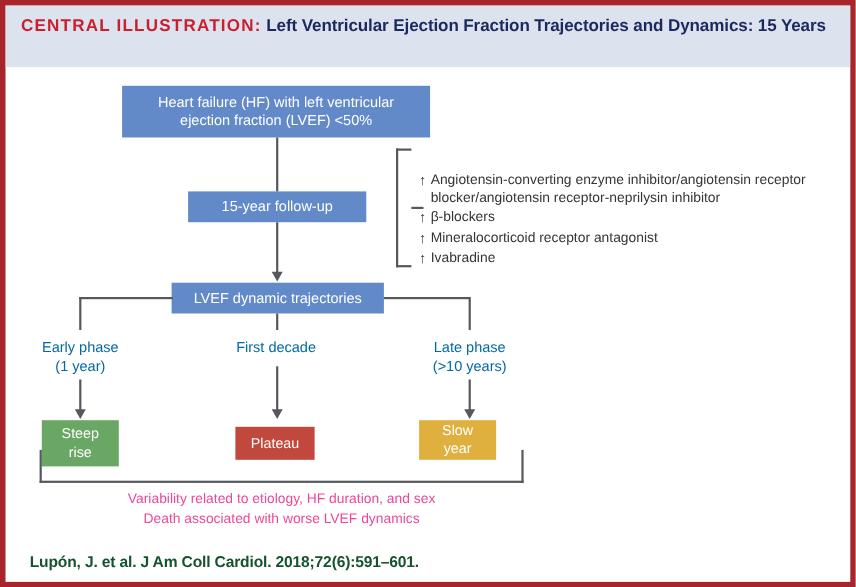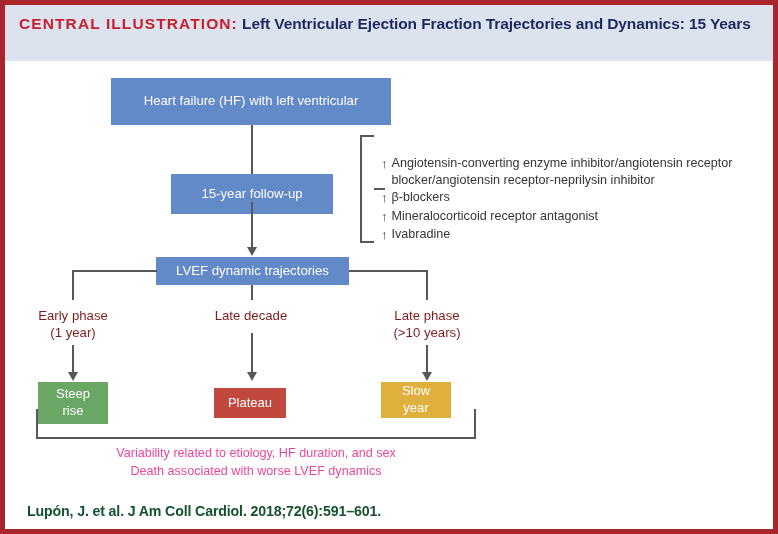--- a/index.html
+++ b/index.html
@@ -72,21 +72,21 @@
   .box-red { background: #c0483c; }
   .box-yellow { background: #e0b03f; }
 
   #box-hf {
     left: 106px; top: 17px;
     width: 280px; height: 47px;
     font-size: 13.2px;
   }
   #box-followup {
     left: 166px; top: 113px;
-    width: 162px; height: 40px;
+    width: 162px; height: 28px;
     font-size: 13.2px;
   }
   #box-trajectories {
     left: 151px; top: 196px;
     width: 193px; height: 28px;
     font-size: 13.2px;
   }
   #box-steep {
     left: 33px; top: 321px;
     width: 70px; height: 42px;
@@ -136,21 +136,21 @@
   .bottom-bracket {
     position: absolute;
     box-sizing: border-box;
     border: 2px solid #55585c;
     border-top: none;
   }
 
   
   .label {
     position: absolute;
-    color: #7f1d1d;
+    color: #0369a1;
     text-align: center;
     line-height: 1.3;
     font-size: 13.2px;
   }
 
   
   .med-list {
     position: absolute;
     left: 376px;
     top: 94px;
@@ -204,20 +204,21 @@
     <div class="header-text">
       <span class="header-kicker">CENTRAL ILLUSTRATION:</span><span> Left Ventricular Ejection Fraction Trajectories and Dynamics: 15 Years</span>
     </div>
   </div>
 
   <div class="canvas">
 
     <div class="box box-blue" id="box-hf">
       <div>
         <span>Heart failure (HF) with left ventricular</span><br>
+        <span>ejection fraction (LVEF) &lt;50%</span>
       </div>
     </div>
 
     <div class="line vline" style="left:246px; top:64px; height:49px;"></div>
 
     <div class="box box-blue" id="box-followup">
       <span>15-year follow-up</span>
     </div>
 
     <div class="line vline" style="left:246px; top:141px; height:46px;"></div>
@@ -257,21 +258,21 @@
 
     <div class="line vline" style="left:246px; top:224px; height:15px;"></div>
 
     <div class="line vline" style="left:421px; top:209px; height:30px;"></div>
 
     <div class="label" style="left:13px; top:246px; width:110px;">
       <span>Early phase</span><br>
       <span>(1 year)</span>
     </div>
     <div class="label" style="left:191px; top:246px; width:110px;">
-      <span>Late decade</span>
+      <span>First decade</span>
     </div>
     <div class="label" style="left:367px; top:246px; width:110px;">
       <span>Late phase</span><br>
       <span>(&gt;10 years)</span>
     </div>
 
     <div class="line vline" style="left:67px; top:284px; height:29px;"></div>
     <div class="arrowhead" style="left:62.5px; top:311px;"></div>
 
     <div class="line vline" style="left:246px; top:272px; height:41px;"></div>

